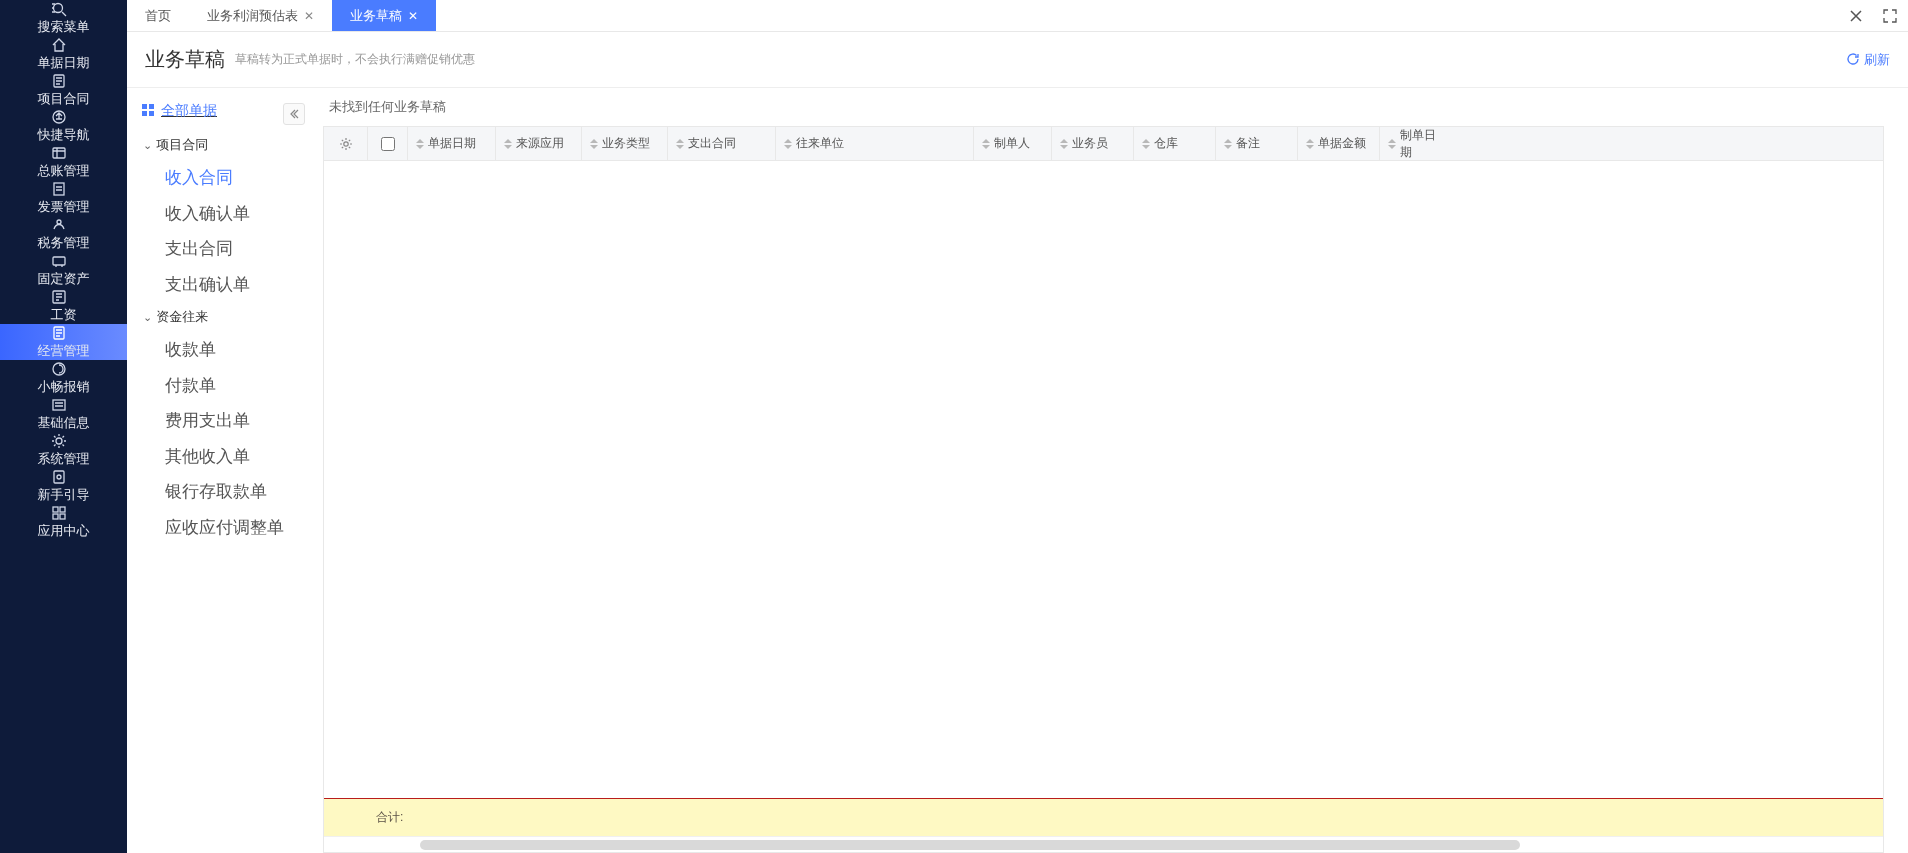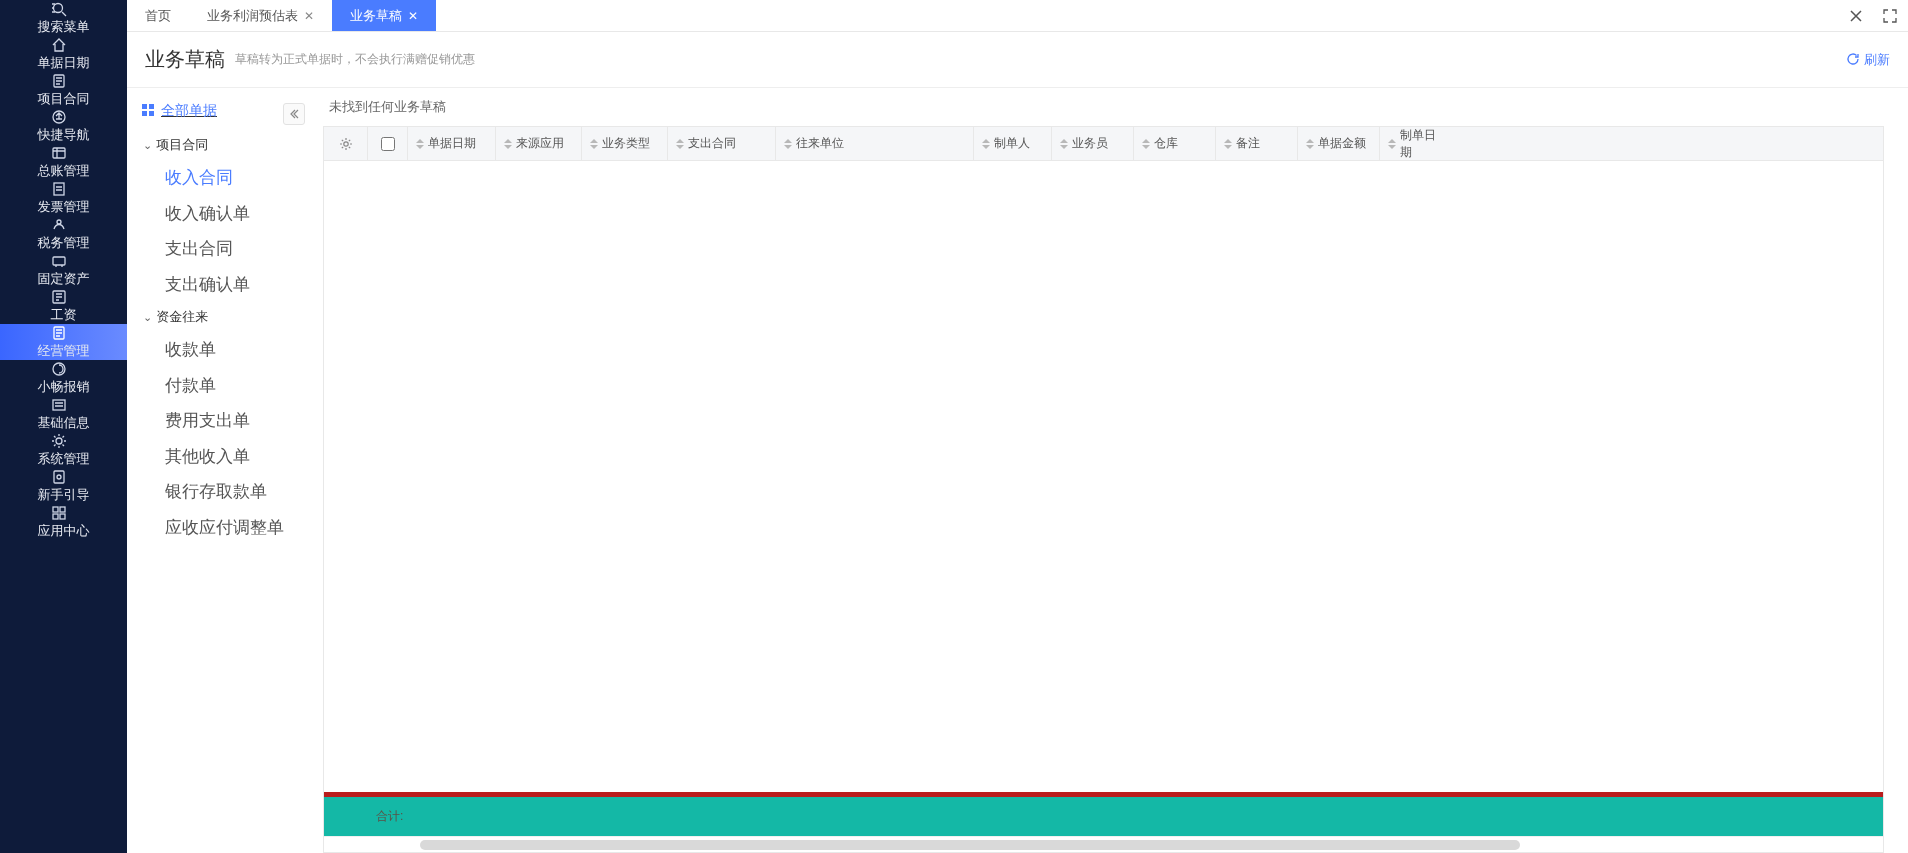--- a/index.html
+++ b/index.html
@@ -53,21 +53,21 @@
 .table-header { display: flex; background: #f5f6f8; border-bottom: 1px solid #e8e8e8; height: 34px; align-items: stretch; }
 .th { display: flex; align-items: center; border-right: 1px solid #e8e8e8; font-size: 12px; color: #555; padding: 0 8px; position: relative; }
 .th:last-child { border-right: none; }
 .th .sort-arrows { display: inline-flex; flex-direction: column; line-height: 5px; margin-right: 4px; font-size: 8px; color: #b8b8b8; }
 .th .sort-arrows .up { border-left: 4px solid transparent; border-right: 4px solid transparent; border-bottom: 4px solid #b8b8b8; width: 0; height: 0; margin-bottom: 2px; }
 .th .sort-arrows .down { border-left: 4px solid transparent; border-right: 4px solid transparent; border-top: 4px solid #b8b8b8; width: 0; height: 0; }
 .th-gear { justify-content: center; }
 .th-check { justify-content: center; }
 .th-check input { width: 14px; height: 14px; }
 .table-body { flex: 1; background: #fff; }
-.table-footer { display: flex; background: #14b8a6; border-top: 5px solid #b91c1c; height: 44px; align-items: center; }
+.table-footer { display: flex; background: #fef9c3; border-top: 1px solid #b91c1c; height: 38px; align-items: center; }
 .tf-cell { font-size: 12px; color: #5a5146; padding: 0 8px; }
 .hscroll-track { height: 16px; background: #fff; position: relative; border-top: 1px solid #f0f0f0; }
 .hscroll-thumb { position: absolute; top: 3px; left: 96px; height: 10px; width: 1100px; background: #d9d9d9; border-radius: 5px; }
 
 
 .w-gear { width: 44px; }
 .w-check { width: 40px; }
 .w-date { width: 88px; }
 .w-src { width: 86px; }
 .w-btype { width: 86px; }

